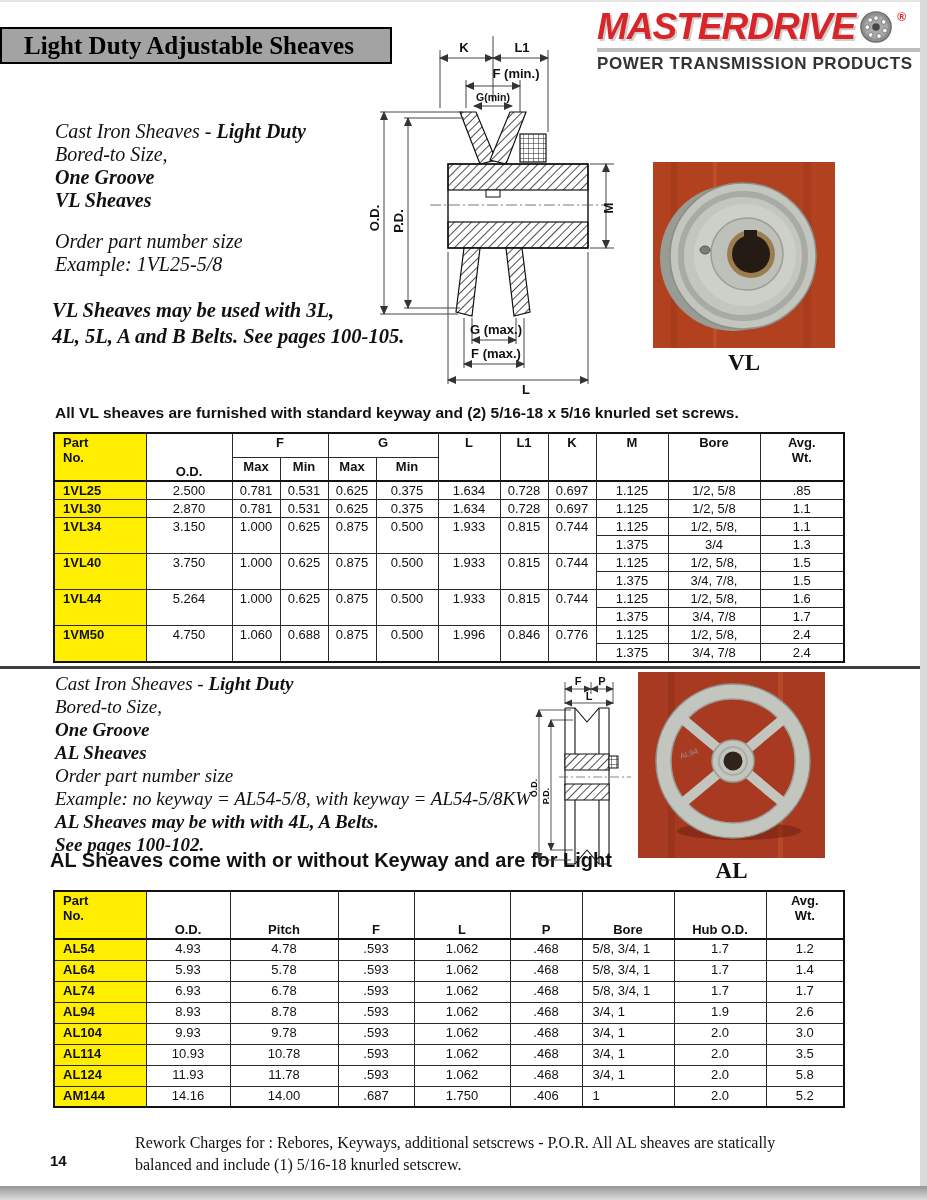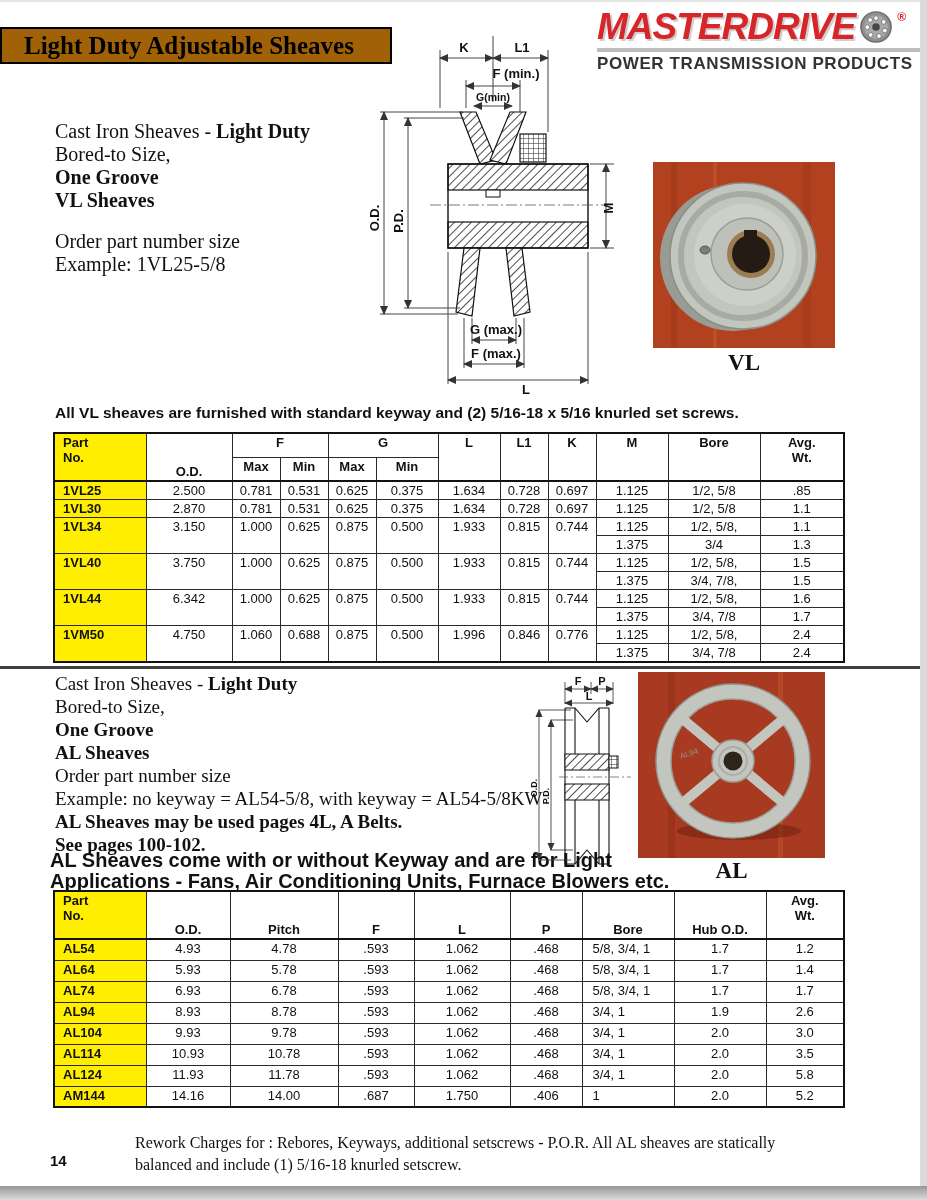--- a/index.html
+++ b/index.html
@@ -1,33 +1,33 @@
 <!DOCTYPE html>
 <html><head>
 <meta charset="utf-8">
 <style>
   html,body{margin:0;padding:0;background:#fff;}
   #page{position:relative;width:927px;height:1200px;background:#fff;overflow:hidden;
         font-family:"Liberation Sans",sans-serif;color:#111;}
   .abs{position:absolute;}
 
   
-  #banner{left:0;top:27px;width:392px;height:37px;background:#a16207;border:2.5px solid #000;
+  #banner{left:0;top:27px;width:392px;height:37px;background:#a3a3a3;border:2.5px solid #000;
           box-sizing:border-box;display:flex;align-items:center;padding-left:22px;
           font-family:"Liberation Serif",serif;font-weight:bold;font-size:25px;color:#000;}
   #logo{left:597px;top:8px;width:324px;}
   #brand-row{display:flex;align-items:center;gap:4px;}
   #brand{font-family:"Liberation Sans",sans-serif;font-style:italic;font-weight:800;
          font-size:37px;color:#d7252a;letter-spacing:-1px;text-shadow:2px 2px 0 #cfcfcf;line-height:38px;}
   #rmark{color:#d7252a;font-size:12px;font-weight:bold;align-self:flex-start;margin-top:2px;}
   #logo-rule{height:4px;background:#bdbdbd;margin:2px 0 2px 0;}
   #tagline{font-size:17px;font-weight:bold;color:#333;letter-spacing:0.6px;}
 
   
-  .serif{font-family:"Liberation Serif",serif;}
+  .serif{font-family:"Liberation Serif",serif;font-style:italic;}
   #vl-intro{left:55px;top:120px;font-size:20px;line-height:23px;}
   #vl-usage{left:52px;top:297px;font-size:20.5px;line-height:26px;font-weight:bold;}
   #al-intro{left:55px;top:672px;font-size:19px;line-height:23px;}
   #al-app{left:50px;top:850px;font-size:20px;line-height:21px;font-weight:bold;}
   #vl-note{left:55px;top:404px;font-size:15.5px;font-weight:bold;}
   .gap18{height:18px;}
 
   
   .caption{font-family:"Liberation Serif",serif;font-weight:bold;font-size:23px;text-align:center;}
   #vl-caption{left:653px;top:350px;width:182px;}
@@ -93,20 +93,24 @@
   </div>
 
   <div class="abs serif" id="vl-intro">
     <div><span>Cast Iron Sheaves - </span><b>Light Duty</b></div>
     <div>Bored-to Size,</div>
     <div style="font-weight:bold">One Groove</div>
     <div style="font-weight:bold">VL Sheaves</div>
     <div class="gap18"></div>
     <div>Order part number size</div>
     <div>Example: 1VL25-5/8</div>
+  </div>
+  <div class="abs serif" id="vl-usage">
+    <div>VL Sheaves may be used with 3L,</div>
+    <div>4L, 5L, A and B Belts. See pages 100-105.</div>
   </div>
 
   <svg class="abs" style="left:368px;top:28px" width="272" height="368" viewBox="0 0 272 368">
     <defs>
       <pattern id="hatch" patternUnits="userSpaceOnUse" width="6" height="6" patternTransform="rotate(45)">
         <rect width="6" height="6" fill="#fff"></rect>
           <line x1="0" y1="0" x2="0" y2="6" stroke="#222" stroke-width="1.6"></line>
       </pattern>
       <pattern id="cross" patternUnits="userSpaceOnUse" width="5" height="5">
         <rect width="5" height="5" fill="#fff"></rect>
@@ -299,21 +303,21 @@
       <td>1/2, 5/8,</td>
       <td>1.5</td>
     </tr>
     <tr class="dr">
       <td>1.375</td>
       <td>3/4, 7/8,</td>
       <td>1.5</td>
     </tr>
     <tr class="dr">
       <td class="ycell" rowspan="2">1VL44</td>
-      <td rowspan="2">6.342</td>
+      <td rowspan="2">5.264</td>
       <td rowspan="2">1.000</td>
       <td rowspan="2">0.625</td>
       <td rowspan="2">0.875</td>
       <td rowspan="2">0.500</td>
       <td rowspan="2">1.933</td>
       <td rowspan="2">0.815</td>
       <td rowspan="2">0.744</td>
       <td>1.125</td>
       <td>1/2, 5/8,</td>
       <td>1.6</td>
@@ -347,26 +351,25 @@
 
   <div class="abs" style="left:0;top:666px;width:927px;height:3px;background:#3f3f3f"></div>
 
   <div class="abs serif" id="al-intro">
     <div><span>Cast Iron Sheaves - </span><b>Light Duty</b></div>
     <div>Bored-to Size,</div>
     <div style="font-weight:bold">One Groove</div>
     <div style="font-weight:bold">AL Sheaves</div>
     <div>Order part number size</div>
     <div>Example: no keyway = AL54-5/8, with keyway = AL54-5/8KW</div>
-    <div style="font-weight:bold">AL Sheaves may be used pages 4L,  A  Belts.</div>
+    <div style="font-weight:bold">AL Sheaves may be with with 4L,  A  Belts.</div>
     <div style="font-weight:bold">See pages 100-102.</div>
   </div>
   <div class="abs" id="al-app">
     <div>AL Sheaves come with or without Keyway and are for Light</div>
-    <div>Applications - Fans, Air Conditioning Units, Furnace Blowers etc.</div>
   </div>
 
   <svg class="abs" style="left:531px;top:674px" width="112" height="198" viewBox="0 0 112 198">
     <g stroke="#444" stroke-width="0.9" fill="none">
       <line x1="34" y1="8" x2="34" y2="30"></line>
         <line x1="60" y1="8" x2="60" y2="20"></line>
         <line x1="82" y1="8" x2="82" y2="30"></line>
       <line x1="34" y1="15" x2="60" y2="15" marker-start="url(#as)" marker-end="url(#ae)"></line>
       <line x1="60" y1="15" x2="82" y2="15" marker-start="url(#as)" marker-end="url(#ae)"></line>
       <line x1="34" y1="29" x2="82" y2="29" marker-start="url(#as)" marker-end="url(#ae)"></line>

